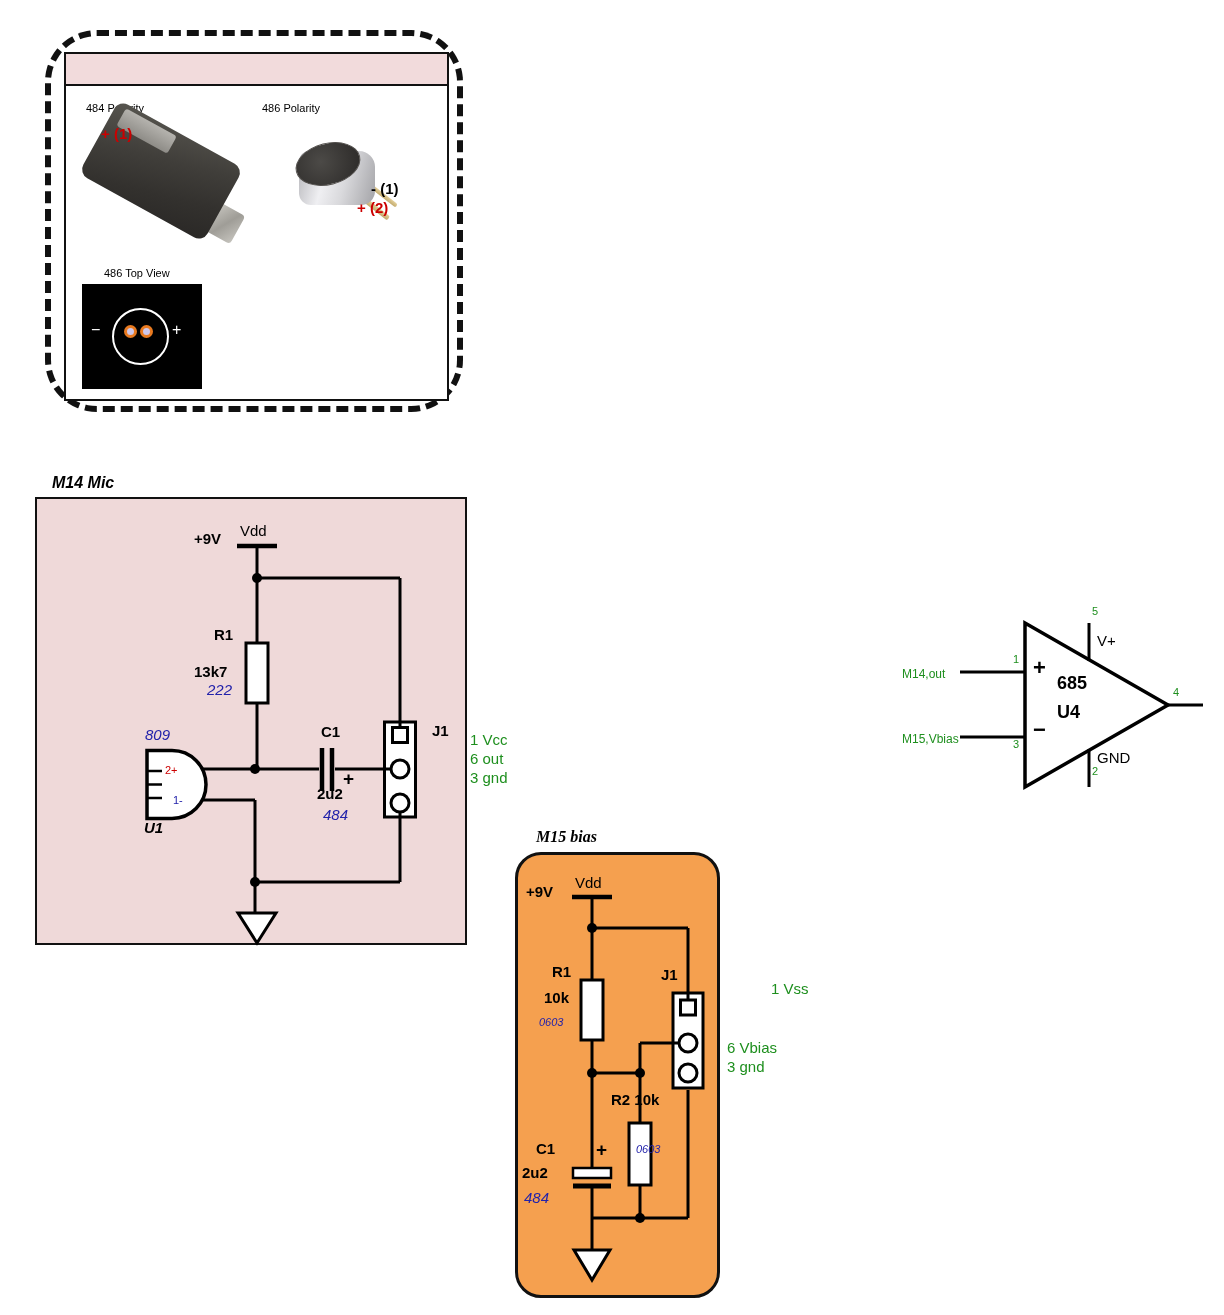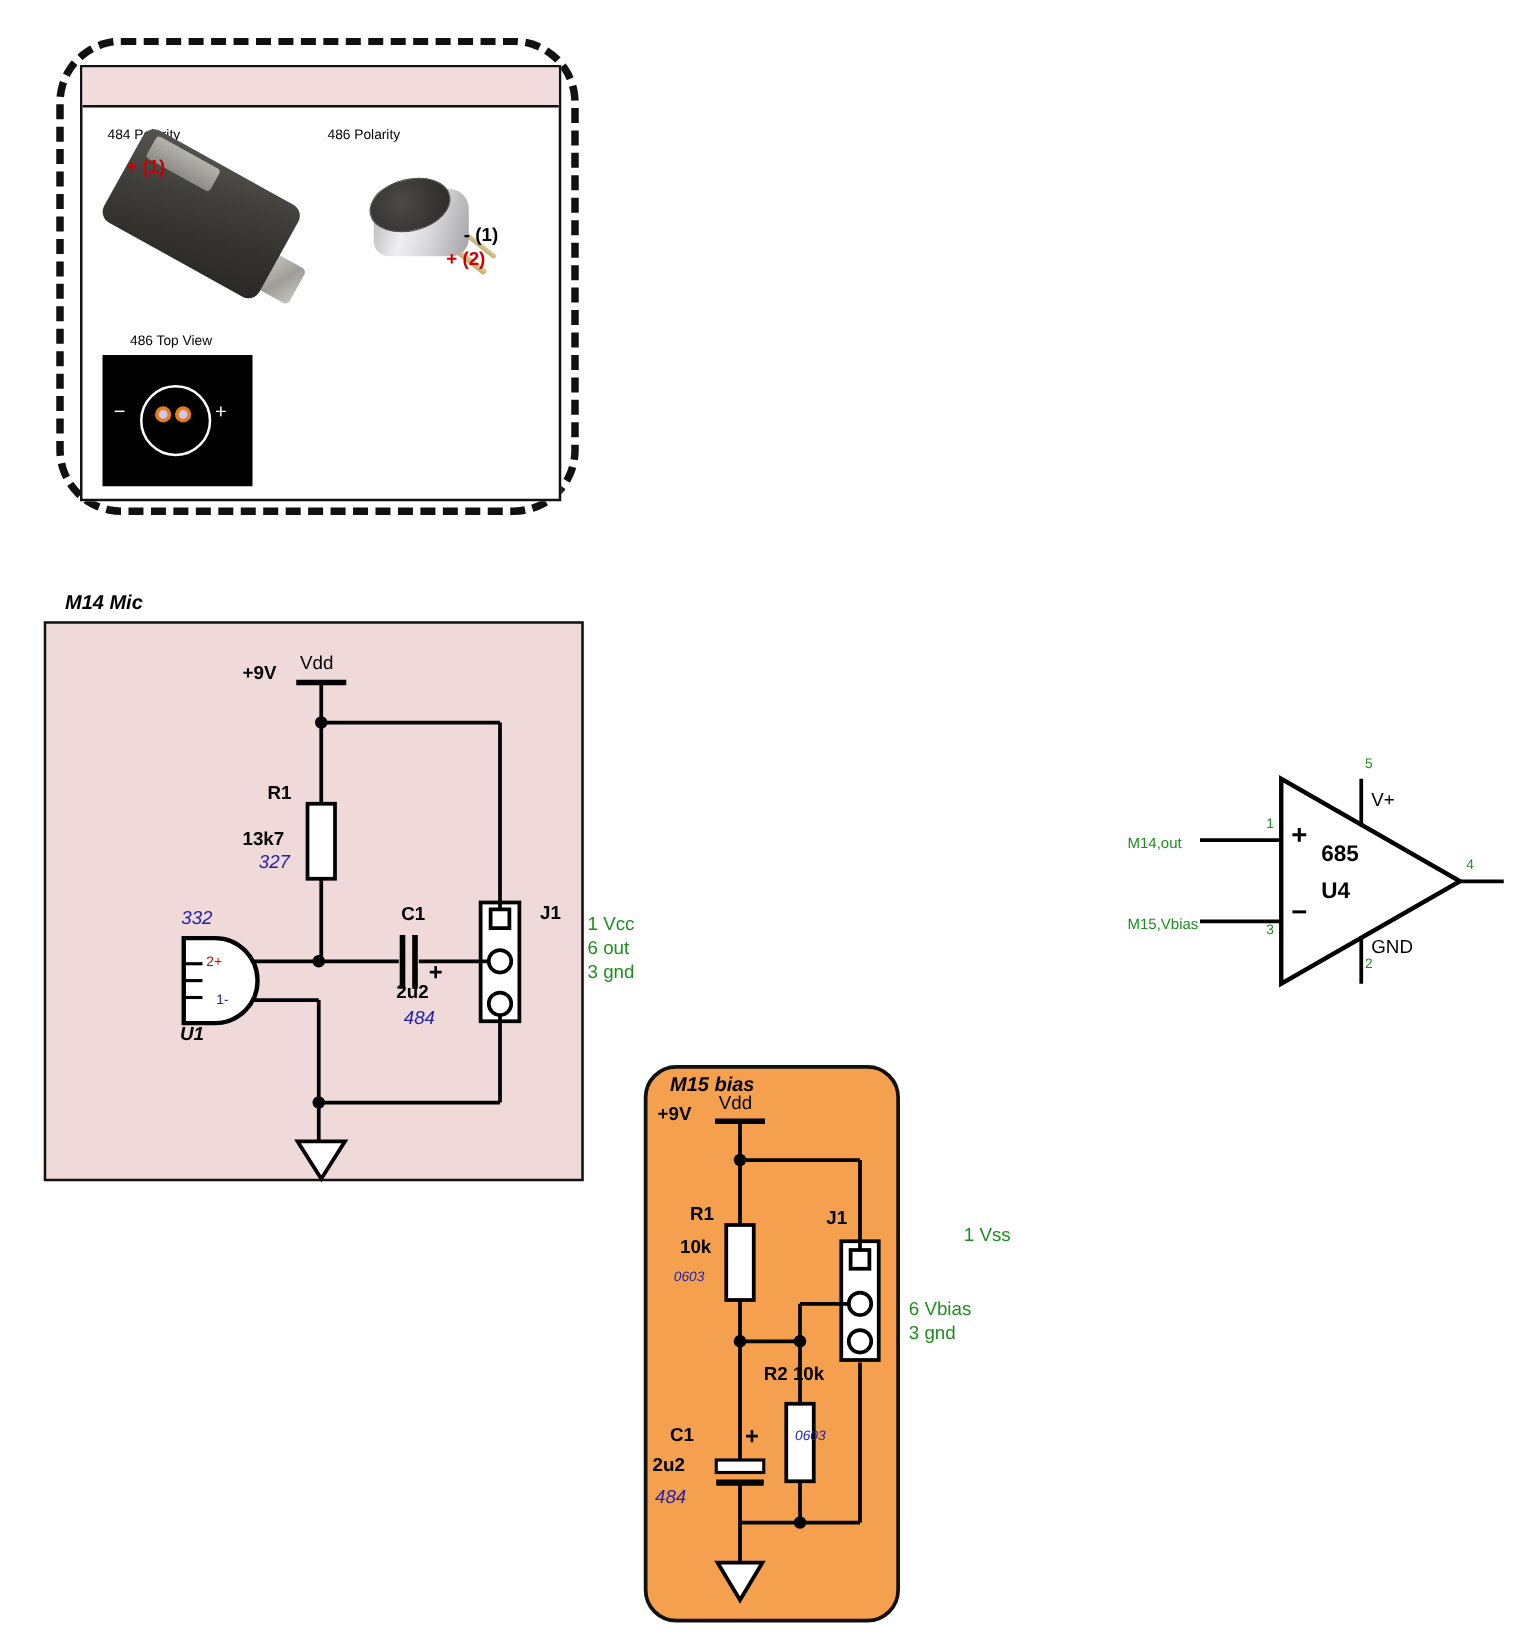--- a/index.html
+++ b/index.html
@@ -184,35 +184,35 @@
       </g>
       <polygon points="574,1250 610,1250 592,1280" fill="#fff"></polygon>
     </g>
   </svg>
 
   <div class="lbl title" style="left:52px;top:474px;">M14 Mic</div>
   <div class="lbl b" style="left:194px;top:531px;">+9V</div>
   <div class="lbl" style="left:240px;top:523px;">Vdd</div>
   <div class="lbl b" style="left:214px;top:627px;">R1</div>
   <div class="lbl b" style="left:194px;top:652px;margin-top:12px;">13k7</div>
-  <div class="lbl i blue" style="left:207px;top:682px;">327</div>
-  <div class="lbl i blue" style="left:145px;top:727px;">332</div>
+  <div class="lbl i blue" style="left:207px;top:682px;">222</div>
+  <div class="lbl i blue" style="left:145px;top:727px;">809</div>
   <div class="lbl sm red" style="left:165px;top:764px;">2+</div>
   <div class="lbl sm blue" style="left:173px;top:794px;">1-</div>
   <div class="lbl b" style="left:144px;top:820px;font-style:italic;">U1</div>
   <div class="lbl b" style="left:321px;top:724px;">C1</div>
   <div class="lbl b" style="left:343px;top:769px;font-size:19px;">+</div>
   <div class="lbl b" style="left:317px;top:786px;">2u2</div>
   <div class="lbl i blue" style="left:323px;top:807px;">484</div>
   <div class="lbl b" style="left:432px;top:723px;">J1</div>
   <div class="lbl green" style="left:470px;top:732px;">1 Vcc</div>
   <div class="lbl green" style="left:470px;top:751px;">6 out</div>
   <div class="lbl green" style="left:470px;top:770px;">3 gnd</div>
 
-  <div class="lbl title" style="left:536px;top:860px;">M15 bias</div>
+  <div class="lbl title" style="left:536px;top:828px;font-family:Liberation Serif, serif;">M15 bias</div>
   <div class="lbl b" style="left:526px;top:884px;">+9V</div>
   <div class="lbl" style="left:575px;top:875px;">Vdd</div>
   <div class="lbl b" style="left:552px;top:964px;">R1</div>
   <div class="lbl b" style="left:544px;top:990px;">10k</div>
   <div class="lbl sm i blue" style="left:539px;top:1016px;">0603</div>
   <div class="lbl b" style="left:661px;top:967px;">J1</div>
   <div class="lbl green" style="left:727px;top:981px;margin-left:44px;">1 Vss</div>
   <div class="lbl green" style="left:727px;top:1040px;">6 Vbias</div>
   <div class="lbl green" style="left:727px;top:1059px;">3 gnd</div>
   <div class="lbl b" style="left:611px;top:1092px;">R2 10k</div>

